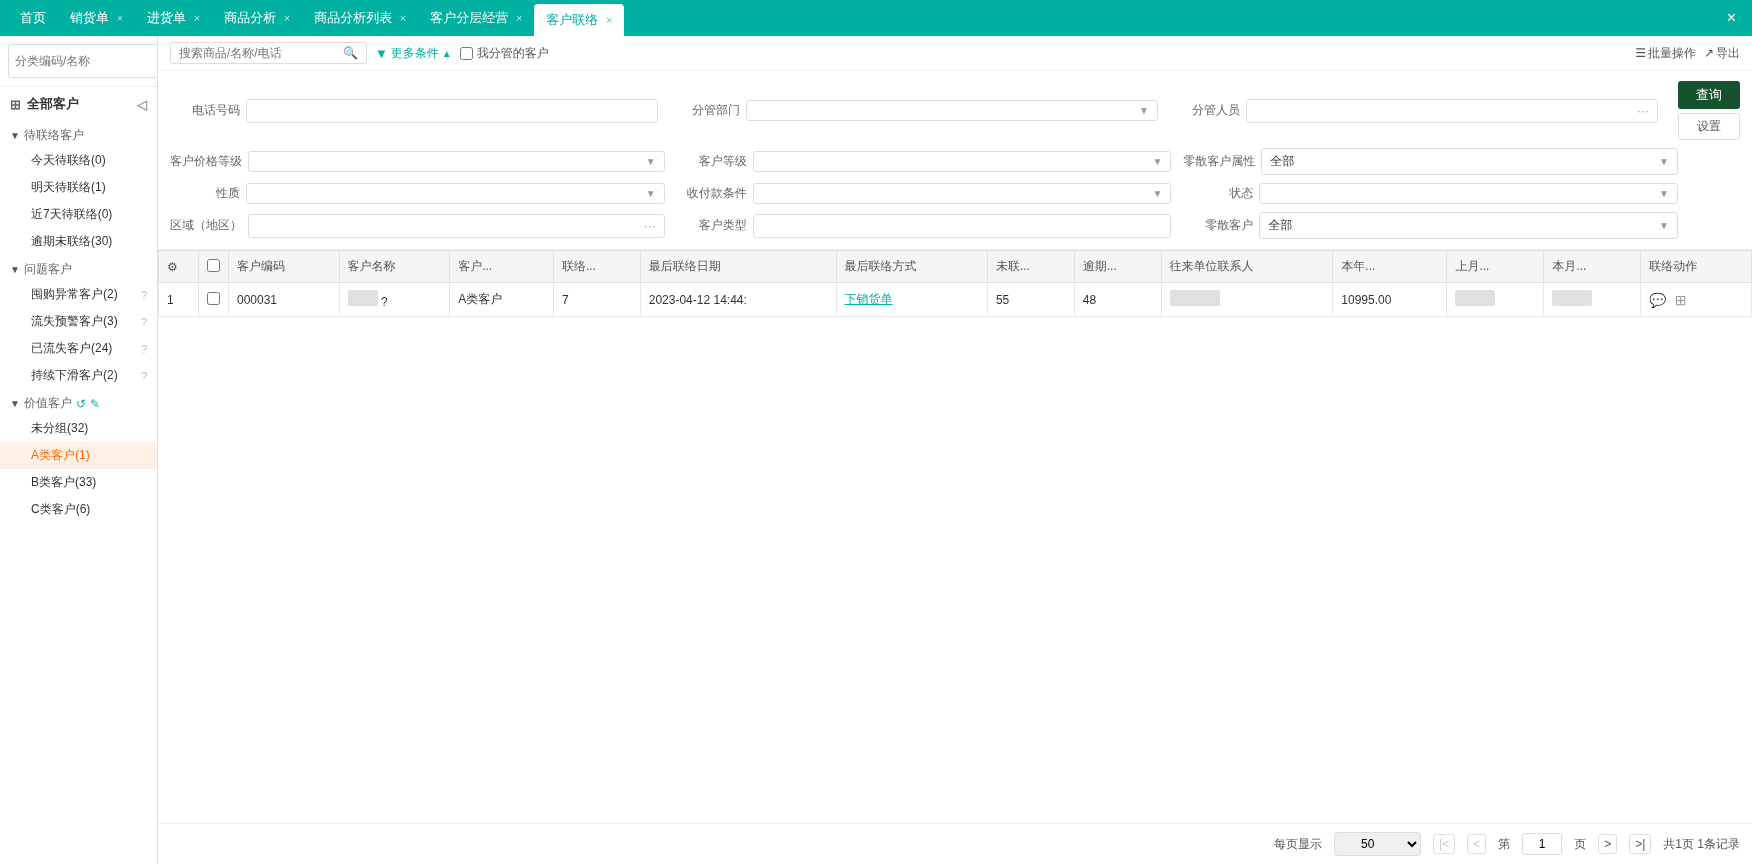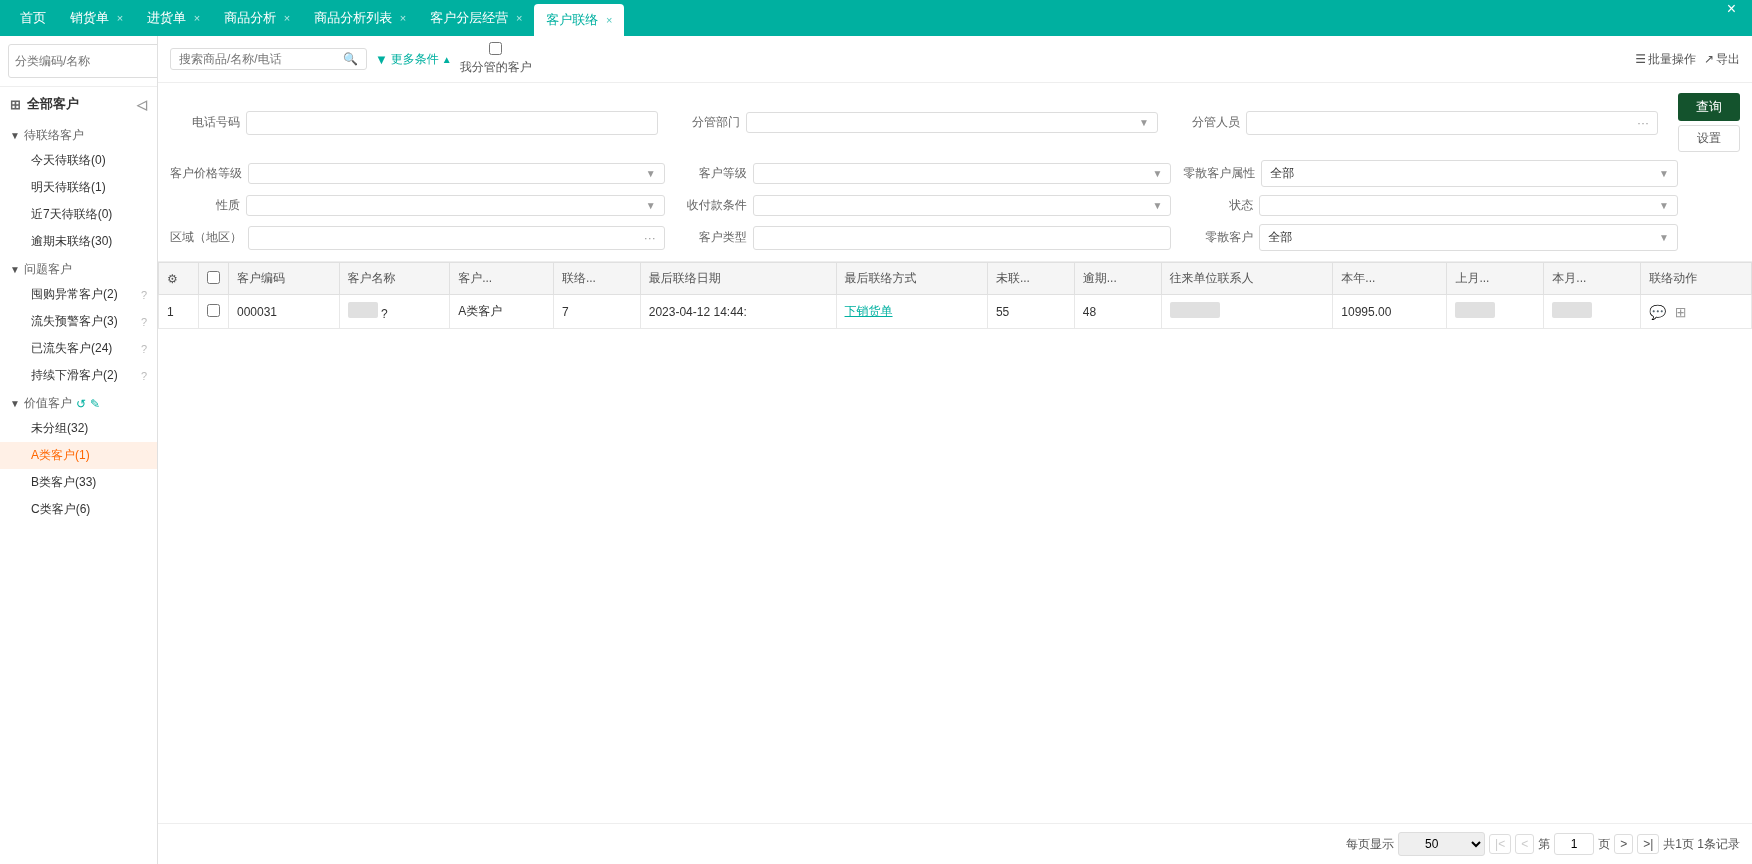--- a/index.html
+++ b/index.html
@@ -1,19 +1,19 @@
 <!DOCTYPE html>
 <html><head>
   <meta charset="utf-8">
   <style>
     * { box-sizing: border-box; margin: 0; padding: 0; }
     body { font-family: "Microsoft YaHei", Arial, sans-serif; font-size: 12px; background: #f5f5f5; color: #333; overflow: hidden; }
 
     
-    .top-nav { display: flex; align-items: flex-start; background: #00b0a0; height: 36px; padding: 0 8px; }
+    .top-nav { display: flex; align-items: center; background: #00b0a0; height: 36px; padding: 0 8px; }
     .nav-item { color: #fff; padding: 0 12px; height: 36px; line-height: 36px; cursor: pointer; font-size: 13px; white-space: nowrap; }
     .nav-item.active { background: #fff; color: #00b0a0; border-radius: 4px 4px 0 0; margin-top: 4px; height: 32px; line-height: 32px; }
     .nav-close { font-size: 11px; margin-left: 4px; opacity: 0.7; cursor: pointer; }
     .nav-spacer { flex: 1; }
     .nav-win-close { color: #fff; font-size: 16px; cursor: pointer; padding: 0 8px; }
 
     
     .main-layout { display: flex; height: calc(100vh - 36px); }
 
     
@@ -33,21 +33,21 @@
     
     .content { flex: 1; display: flex; flex-direction: column; overflow: hidden; }
 
     
     .toolbar { padding: 6px 12px; background: #fff; border-bottom: 1px solid #eee; display: flex; align-items: center; gap: 8px; }
     .toolbar-search { display: flex; align-items: center; border: 1px solid #ddd; border-radius: 3px; padding: 3px 8px; }
     .toolbar-search input { border: none; outline: none; font-size: 12px; width: 160px; color: #a21caf; }
     .toolbar-search .search-icon { color: #00b0a0; cursor: pointer; margin-left: 4px; }
     .filter-btn { display: flex; align-items: center; gap: 3px; color: #00b0a0; cursor: pointer; font-size: 12px; }
     .filter-btn .arrow { font-size: 10px; }
-    .checkbox-label { display: flex; align-items: center; gap: 4px; cursor: pointer; font-size: 12px; color: #555; flex-direction: column; }
+    .checkbox-label { display: flex; align-items: center; gap: 4px; cursor: pointer; font-size: 12px; color: #555; }
     .checkbox-label input { cursor: pointer; }
     .toolbar-right { margin-left: auto; display: flex; gap: 8px; align-items: center; }
     .batch-btn { color: #555; cursor: pointer; font-size: 12px; display: flex; align-items: center; gap: 2px; }
     .export-btn { color: #555; cursor: pointer; font-size: 12px; display: flex; align-items: center; gap: 2px; }
 
     
     .filter-panel { background: #fff; border-bottom: 1px solid #eee; padding: 10px 12px; }
     .filter-row { display: flex; align-items: center; margin-bottom: 8px; gap: 12px; }
     .filter-row:last-child { margin-bottom: 0; }
     .filter-item { display: flex; align-items: center; flex: 1; gap: 6px; }
@@ -64,21 +64,21 @@
     .table-area { flex: 1; overflow: auto; background: #fff; }
     table { width: 100%; border-collapse: collapse; font-size: 12px; }
     thead tr { background: #f5f5f5; }
     th { border: 1px solid #e0e0e0; padding: 7px 8px; text-align: left; font-weight: normal; color: #555; white-space: nowrap; position: sticky; top: 0; background: #f5f5f5; z-index: 1; }
     td { border: 1px solid #e8e8e8; padding: 7px 8px; color: #333; white-space: nowrap; }
     .link-text { color: #00b0a0; cursor: pointer; text-decoration: underline; }
     .table-actions { display: flex; gap: 8px; align-items: center; }
     .action-icon { color: #999; cursor: pointer; font-size: 14px; }
 
     
-    .pagination { display: flex; align-items: center; justify-content: flex-end; padding: 8px 12px; background: #fff; border-top: 1px solid #eee; gap: 4px; font-size: 12px; color: #555; }
+    .pagination { display: flex; align-items: center; justify-content: flex-end; padding: 8px 12px; background: #fff; border-top: 1px solid #eee; gap: 12px; font-size: 12px; color: #555; }
     .pagination select { border: 1px solid #ddd; border-radius: 3px; padding: 3px 22px; font-size: 12px; outline: none; }
     .pagination input { border: 1px solid #ddd; border-radius: 3px; padding: 3px 6px; width: 40px; text-align: center; font-size: 12px; outline: none; }
     .pagination .page-btn { cursor: pointer; color: #555; padding: 2px 5px; border: 1px solid #ddd; border-radius: 3px; background: #fff; }
     .pagination .page-btn.disabled { color: #ccc; cursor: default; }
     .gray-cell { background: #e0e0e0; width: 40px; height: 18px; display: inline-block; border-radius: 2px; }
     ::-webkit-scrollbar { height: 8px; width: 8px; }
     ::-webkit-scrollbar-thumb { background: #ccc; border-radius: 4px; }
     ::-webkit-scrollbar-track { background: #f5f5f5; }
   </style>
 </head>

